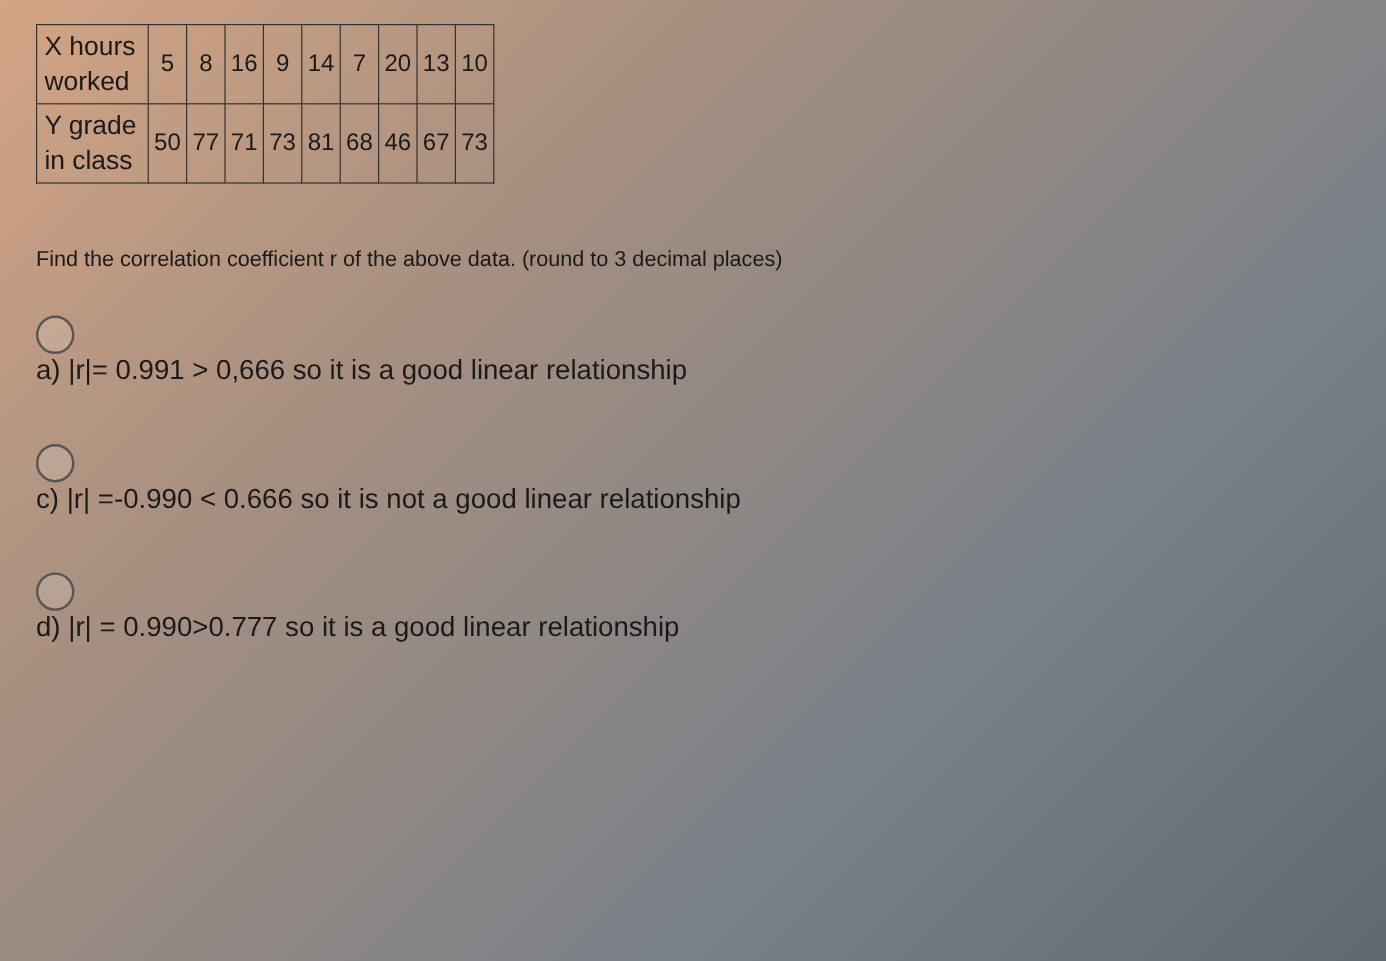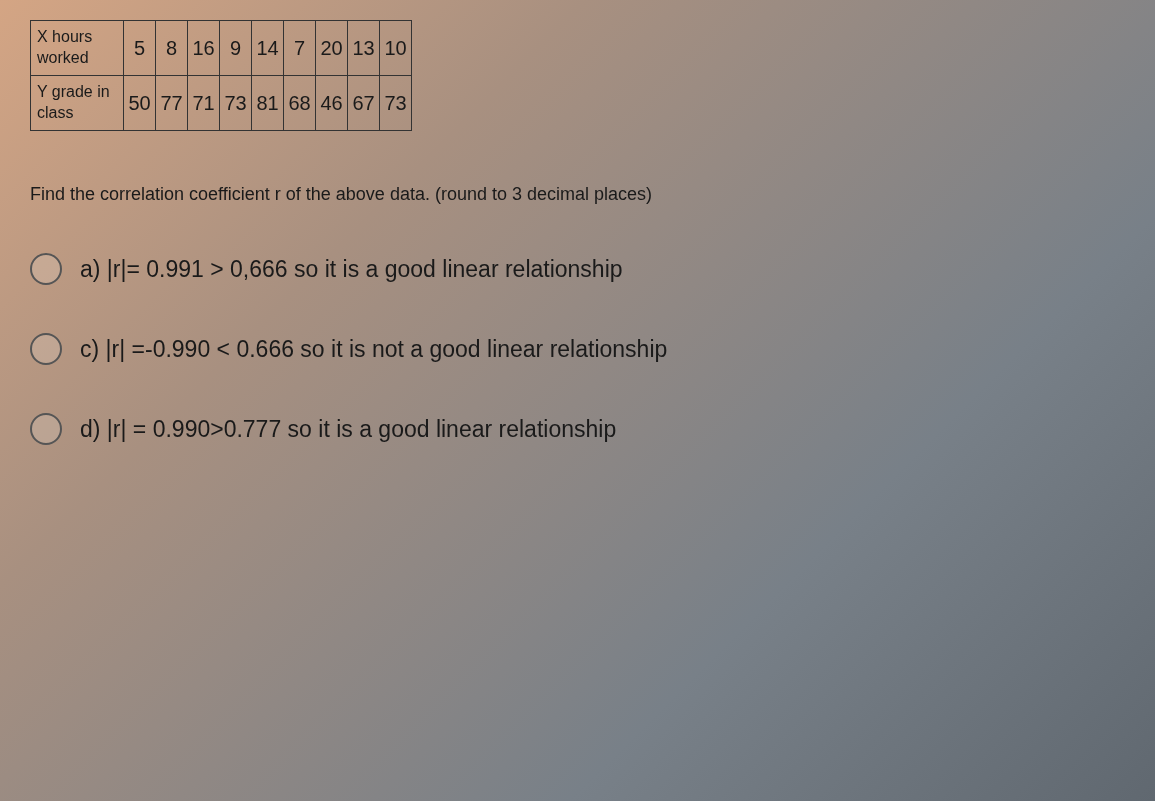--- a/index.html
+++ b/index.html
@@ -23,43 +23,43 @@
       border: 1px solid #333;
       padding: 4px 3px;
       font-size: 20px;
       text-align: left;
       vertical-align: middle;
       height: 55px;
     }
     .data-table td.header-cell {
       width: 93px;
       padding: 4px 6px;
-      font-size: 16px;
+      font-size: 22px;
       line-height: 1.3;
     }
     .data-table td.data-cell {
       width: 32px;
       text-align: center;
       padding: 4px 2px;
     }
     .question-text {
       font-size: 18px;
       line-height: 1.5;
-      margin-bottom: 45px;
+      margin-bottom: 33px;
       color: #1a1a1a;
     }
     .options {
       display: flex;
       flex-direction: column;
       gap: 48px;
     }
     .option-row {
       display: flex;
-      align-items: center;
-      gap: 18px;
+      align-items: flex-start;
+      flex-direction: column;
     }
     .radio-circle {
       width: 32px;
       height: 32px;
       border: 2px solid #555;
       border-radius: 50%;
       flex-shrink: 0;
       background: rgba(255,255,255,0.15);
     }
     .option-text {

